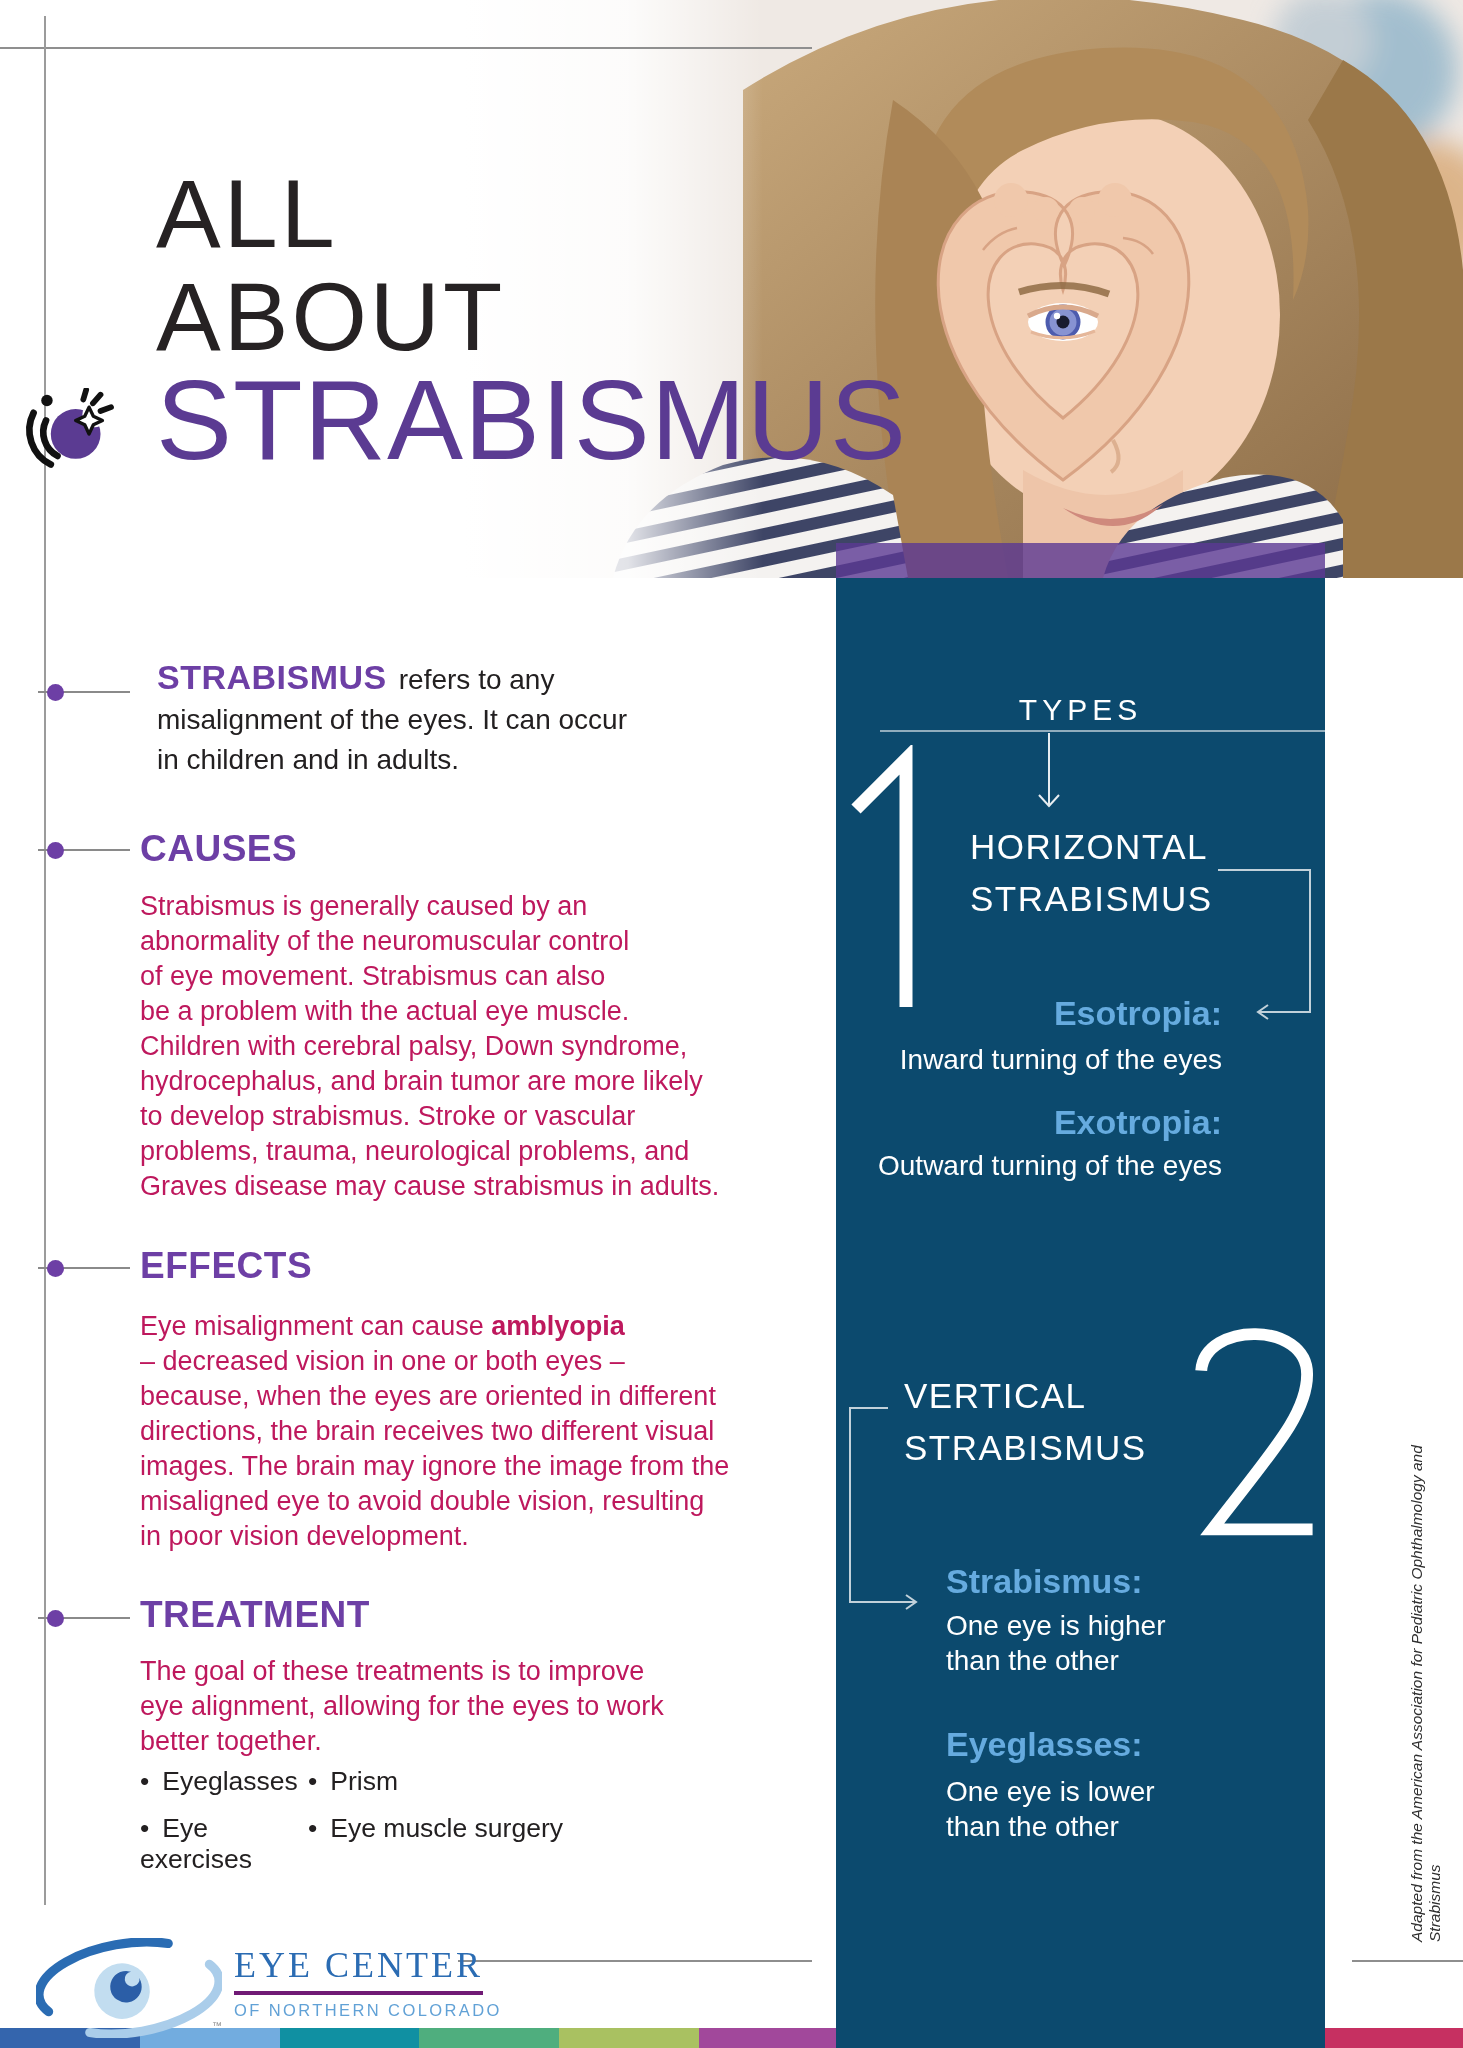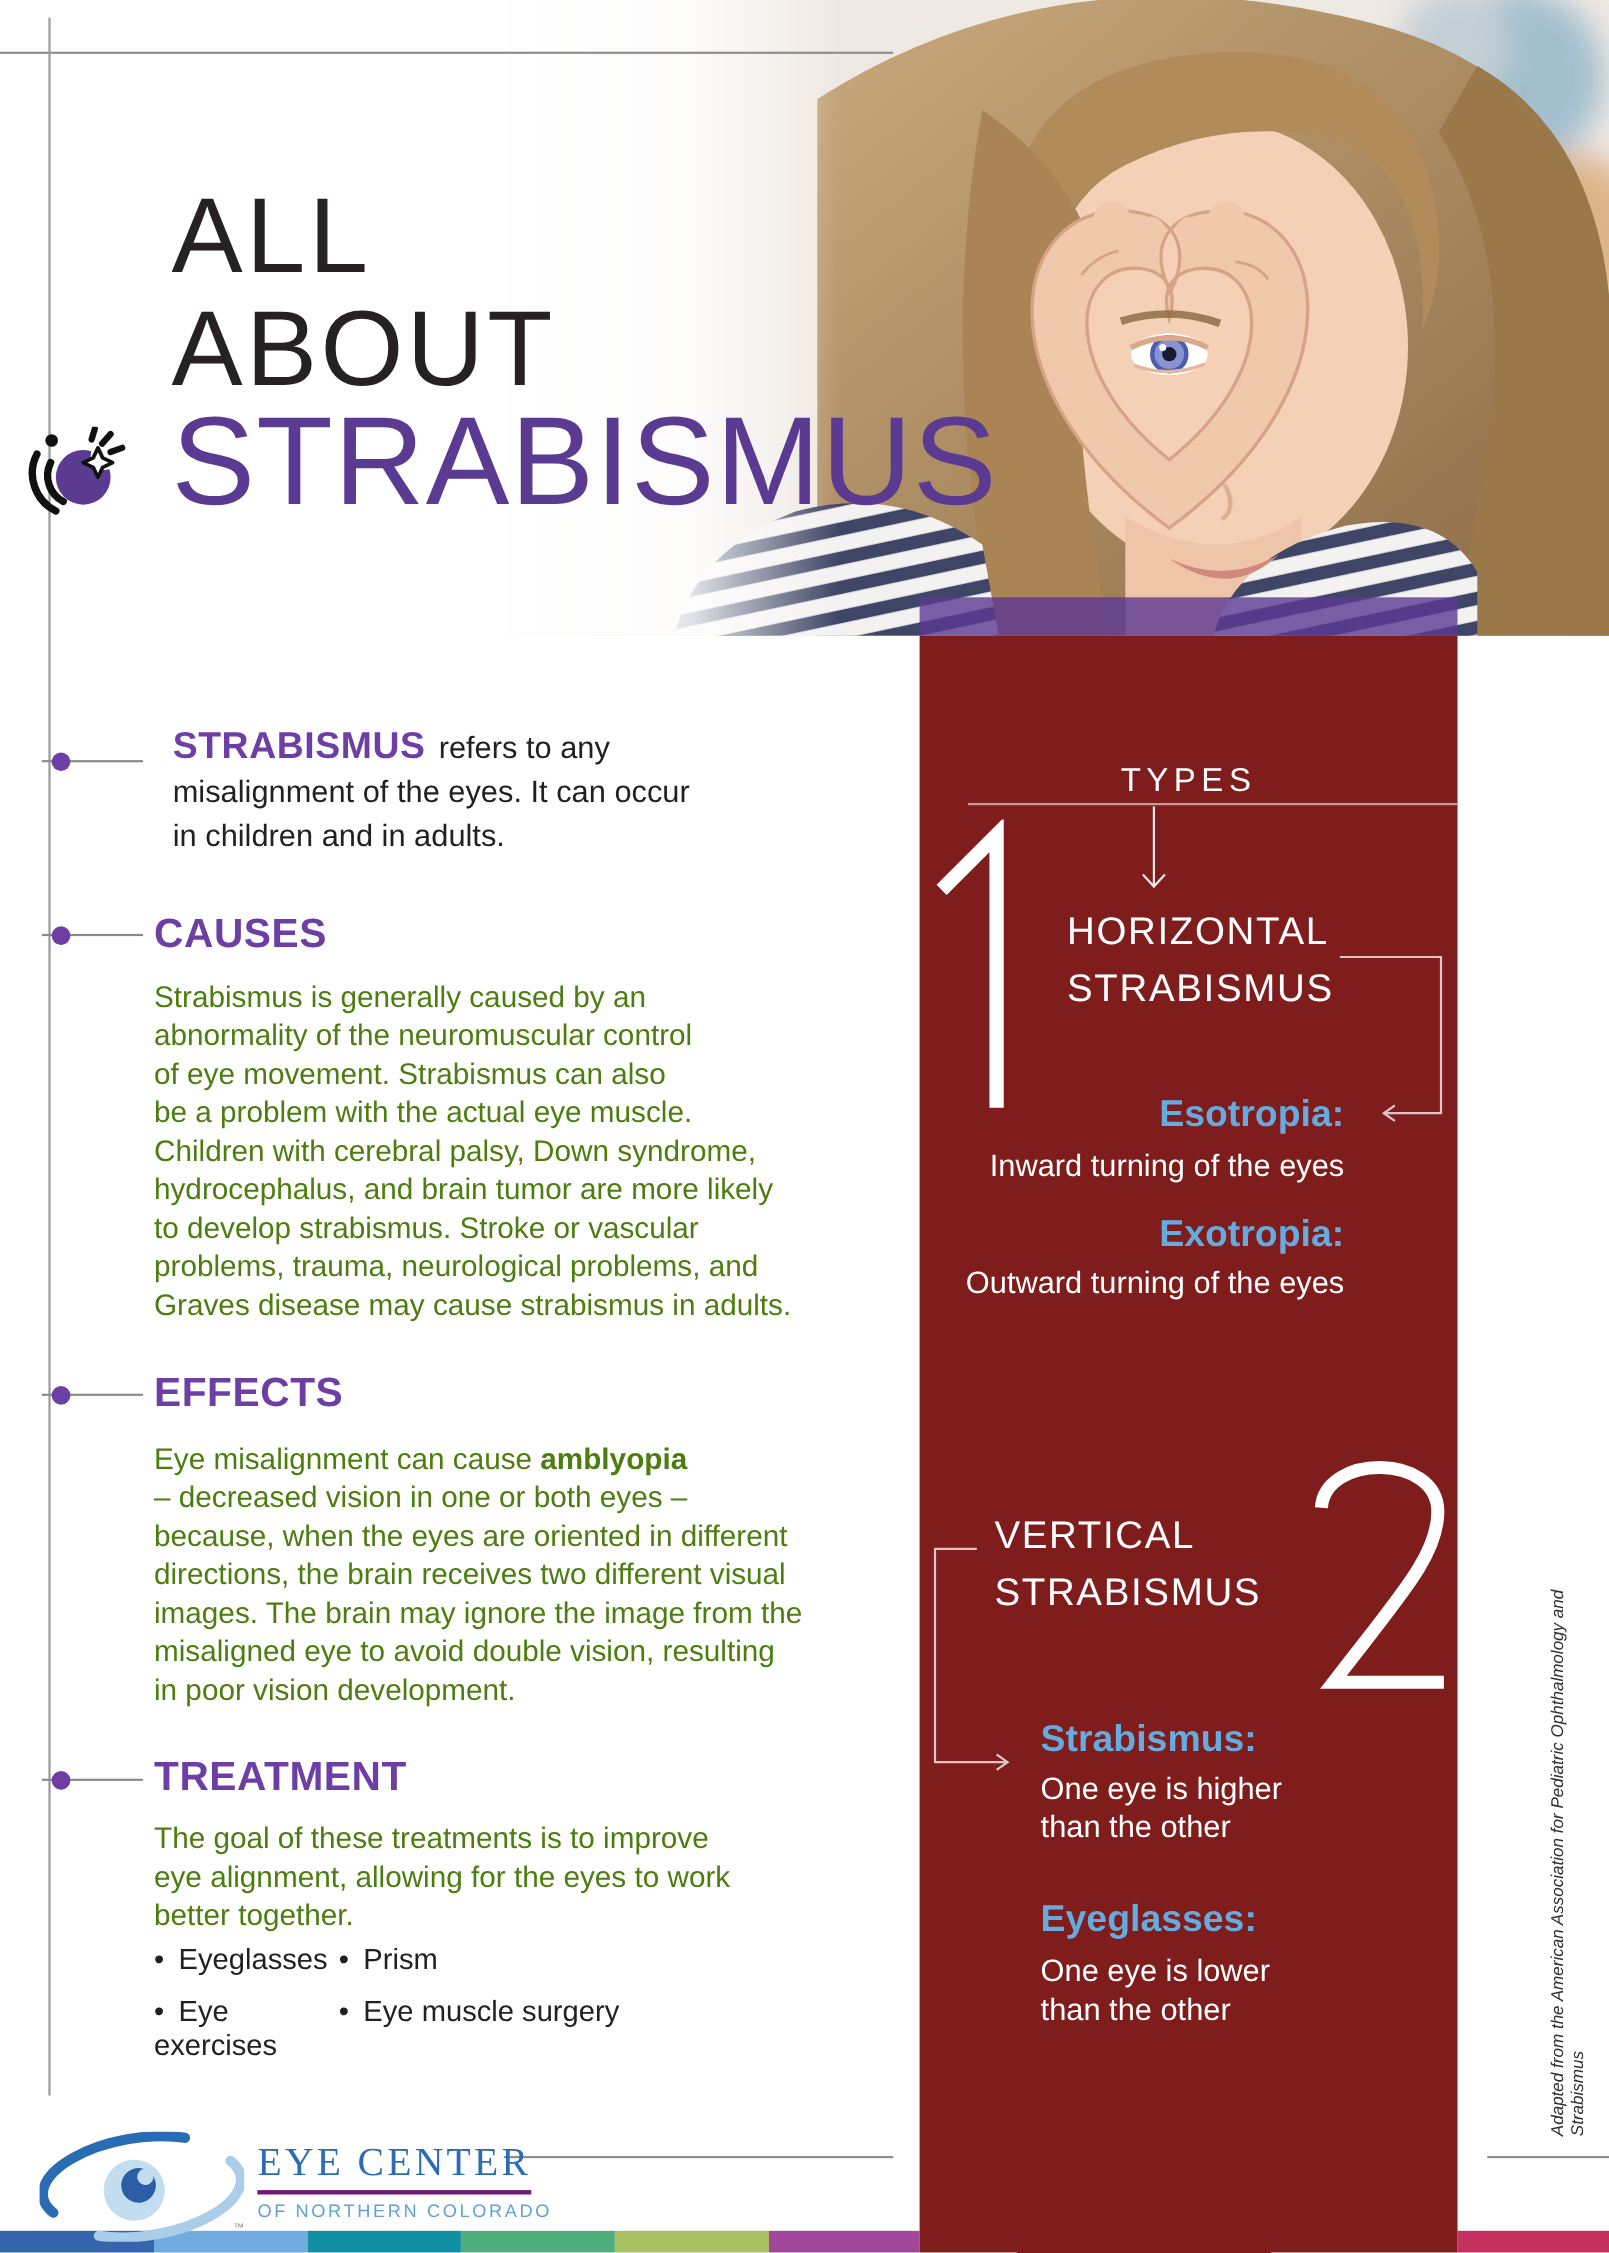--- a/index.html
+++ b/index.html
@@ -18,33 +18,33 @@
   .title-line{left:156px;line-height:1;font-weight:400;letter-spacing:3px;color:#262223;z-index:6;}
   .t1{top:165px;font-size:97px;}
   .t2{top:268px;font-size:97px;}
   .t3{top:363px;font-size:114px;color:#5b3b92;font-weight:500;letter-spacing:1px;}
 
   
   .intro{left:157px;top:660px;font-size:28px;line-height:40px;z-index:3;}
   .intro .kw{font-size:34px;font-weight:700;color:#6d3fa5;letter-spacing:.5px;line-height:1;margin-right:12px;}
   .sec-h{left:140px;font-size:37px;font-weight:700;color:#6d3fa5;letter-spacing:.5px;line-height:1;z-index:3;}
   .h-causes{top:830px;} .h-effects{top:1247px;} .h-treatment{top:1596px;}
-  .sec-body{left:140px;font-size:27px;line-height:35px;color:#4d7c0f;z-index:3;}
+  .sec-body{left:140px;font-size:27px;line-height:35px;color:#be185d;z-index:3;}
   .b-causes{top:889px;} .b-effects{top:1309px;} .b-treatment{top:1654px;}
   .b-effects b{font-weight:700;}
   .bullets{left:140px;top:1766px;display:grid;grid-template-columns:168px auto;row-gap:16px;
            font-size:26.5px;z-index:3;}
   .bullet-glyph{margin-right:13px;}
 
   
   .photo{left:463px;top:0;width:1000px;height:578px;z-index:1;}
 
   
   .panel-overlay{left:836px;top:543px;width:489px;height:35px;background:rgba(91,56,148,.8);z-index:3;}
-  .panel{left:836px;top:578px;width:489px;height:1470px;background:#7f1d1d;z-index:2;overflow:hidden;color:#fff;}
+  .panel{left:836px;top:578px;width:489px;height:1470px;background:#0c4a6e;z-index:2;overflow:hidden;color:#fff;}
   .types{top:115px;left:0;width:100%;text-align:center;font-size:30px;letter-spacing:5px;font-weight:500;}
   .types-underline{top:152px;left:44px;width:445px;height:2px;background:rgba(255,255,255,.55);}
   .arrow-down{left:196px;top:155px;}
   .numeral{stroke:#fff;stroke-width:13px;fill:none;}
   .num1{left:14px;top:167px;}
   .num2{left:356px;top:736px;}
   .type-title{font-size:35px;line-height:52px;letter-spacing:1.5px;font-weight:500;}
   .t1-title{left:134px;top:243px;}
   .t2-title{left:68px;top:792px;}
   .bracket{stroke:rgba(255,255,255,.75);stroke-width:2px;fill:none;}

